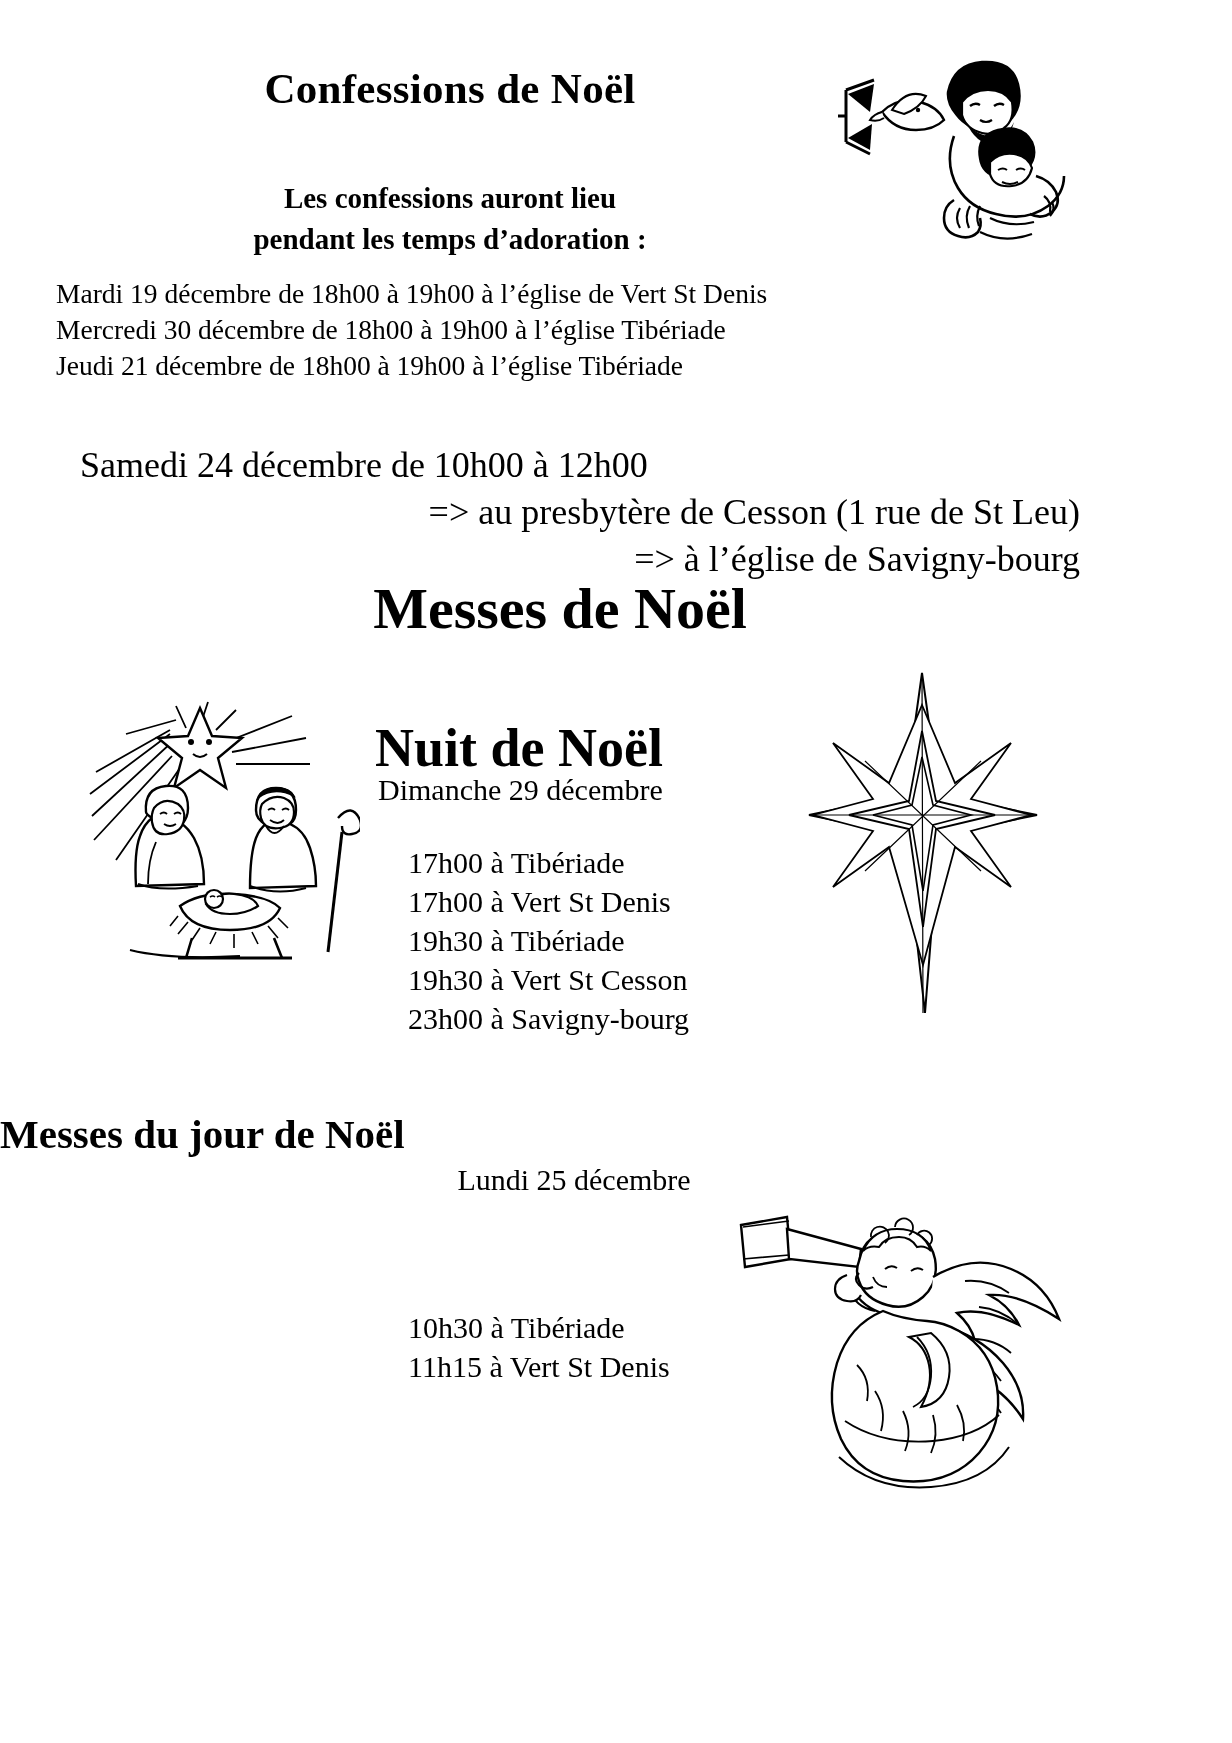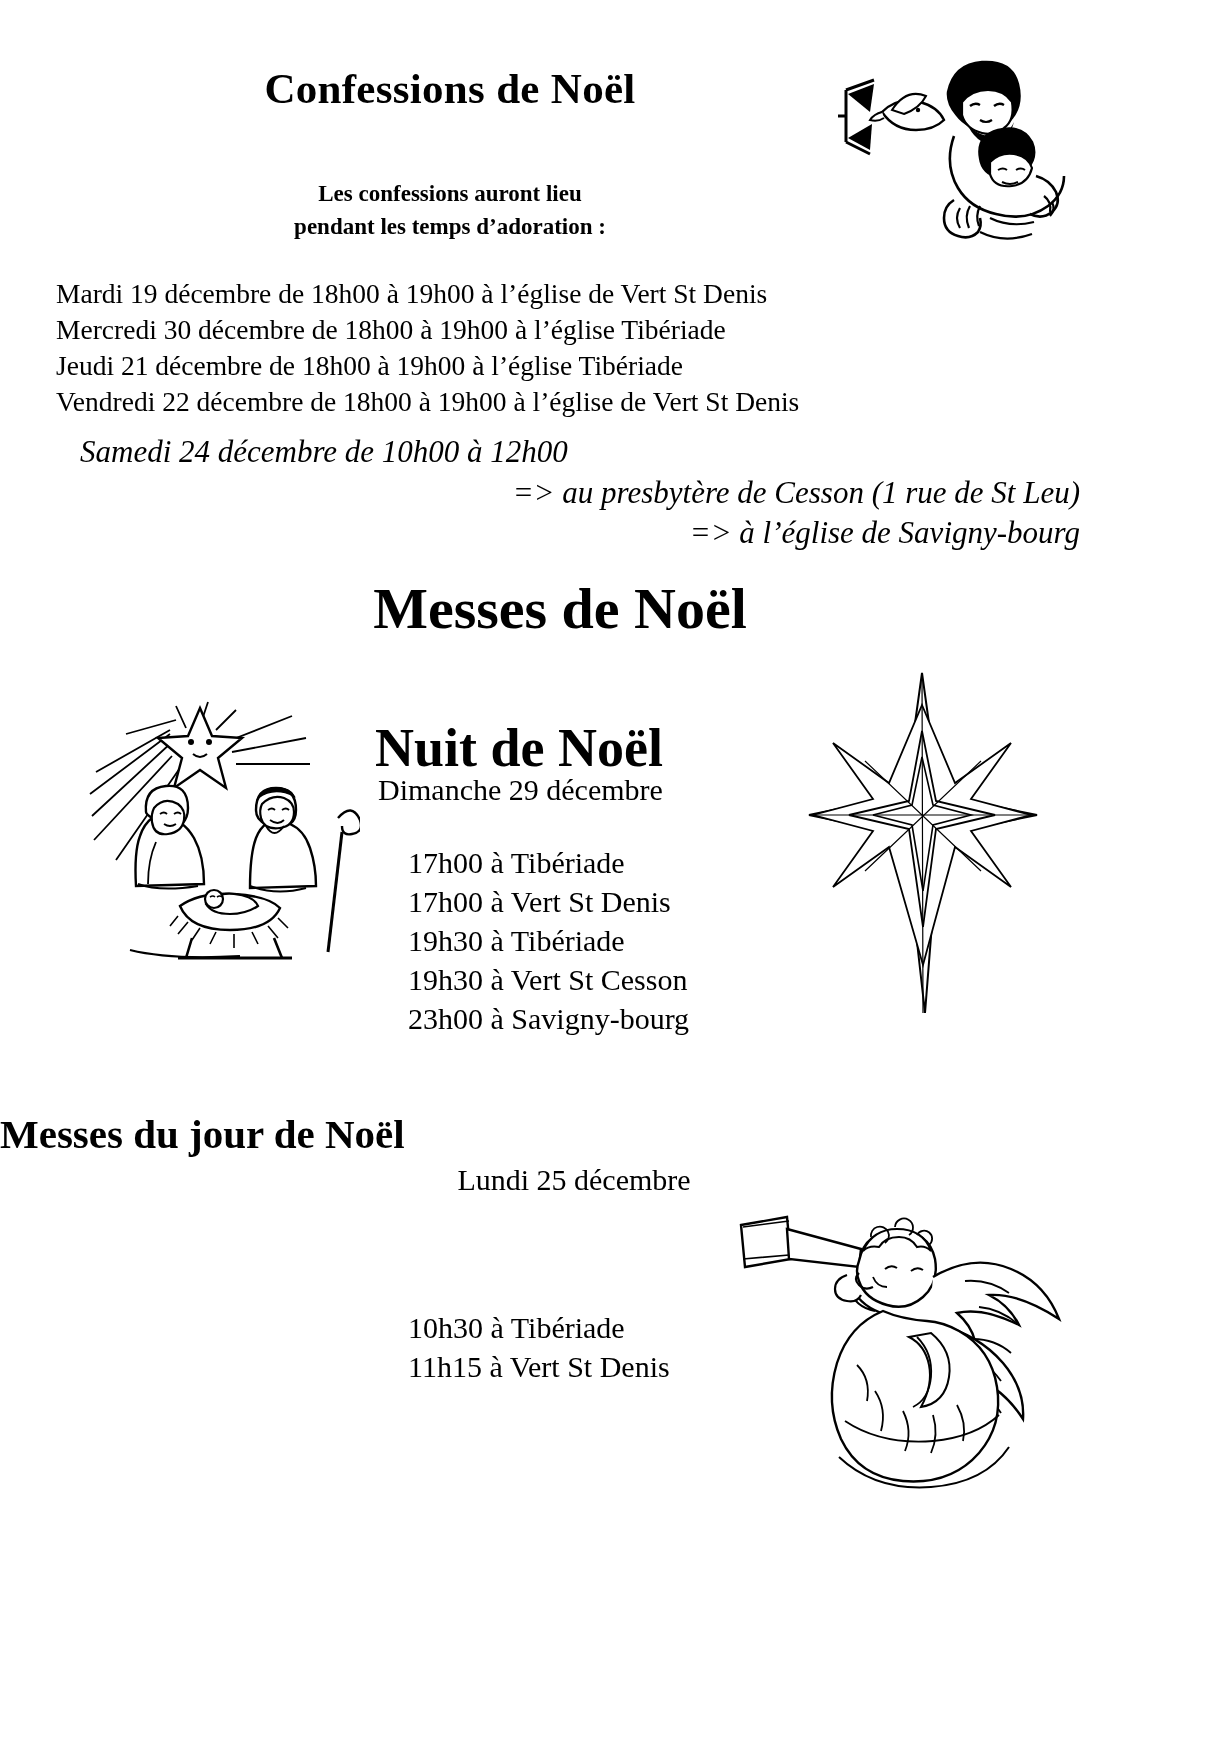--- a/index.html
+++ b/index.html
@@ -31,44 +31,43 @@
     font-size: 43px;
     font-weight: bold;
     letter-spacing: 0.3px;
   }
   .subtitle-block {
     position: absolute;
     left: 0;
     top: 178px;
     width: 900px;
     text-align: center;
-    font-size: 23px;
+    font-size: 29px;
     font-weight: bold;
     line-height: 1.42;
   }
 
   
   .confession-list {
     position: absolute;
     left: 56px;
     top: 276px;
     width: 1000px;
     font-size: 27.5px;
     line-height: 1.31;
   }
   .confession-list .line { white-space: nowrap; }
 
   .samedi-block {
     position: absolute;
     left: 80px;
-    top: 432px;
+    top: 442px;
     width: 1000px;
-    font-size: 31px;
+    font-size: 36px;
     line-height: 1.31;
-    font-style: italic;
   }
   .samedi-block .indent {
     padding-left: 100px;
     text-align: right;
   }
 
   
   .title-messes {
     position: absolute;
     left: 0;
@@ -145,21 +144,20 @@
 
   <div class="subtitle-block">
     <div>Les confessions auront lieu</div>
     <div>pendant les temps d’adoration :</div>
   </div>
 
   <div class="confession-list">
     <div class="line">Mardi 19 décembre de 18h00 à 19h00 à l’église de Vert St Denis</div>
     <div class="line">Mercredi 30 décembre de 18h00 à 19h00 à l’église Tibériade</div>
     <div class="line">Jeudi 21 décembre de 18h00 à 19h00 à l’église Tibériade</div>
-    <div class="line">Vendredi 22 décembre de 18h00 à 19h00 à l’église de Vert St Denis</div>
   </div>
 
   <div class="samedi-block">
     <div class="line">Samedi 24 décembre de 10h00 à 12h00</div>
     <div class="line indent">=&gt; au presbytère de Cesson (1 rue de St Leu)</div>
     <div class="line indent">=&gt; à l’église de Savigny-bourg</div>
   </div>
 
   <div class="title-messes">Messes de Noël</div>
 

